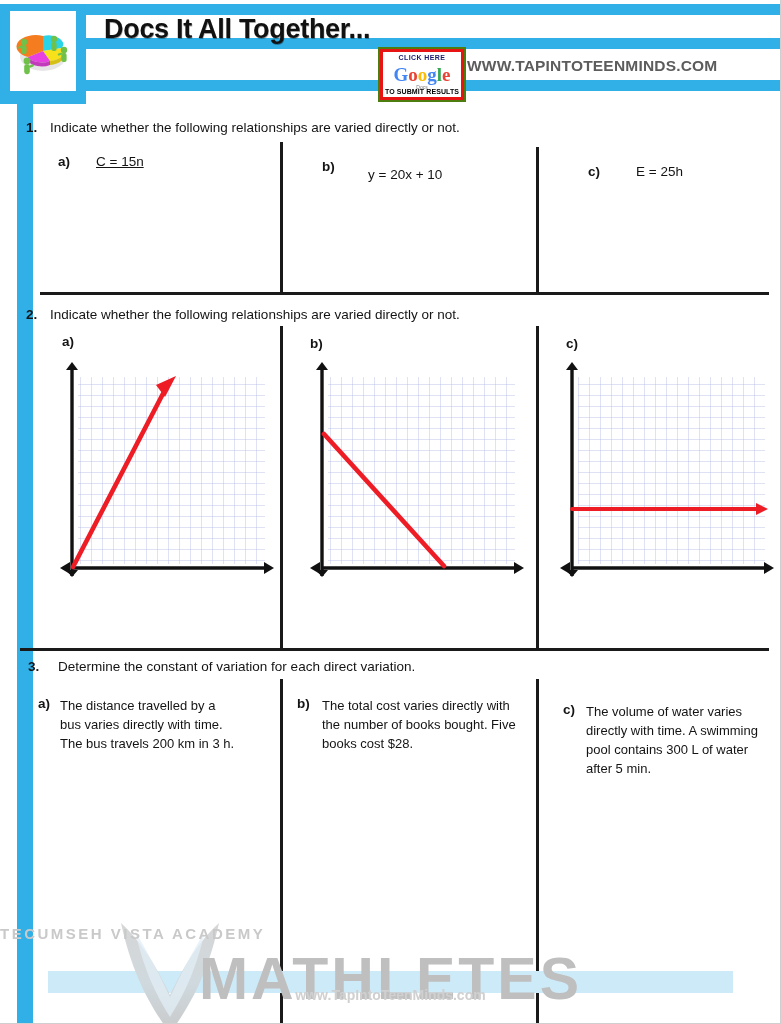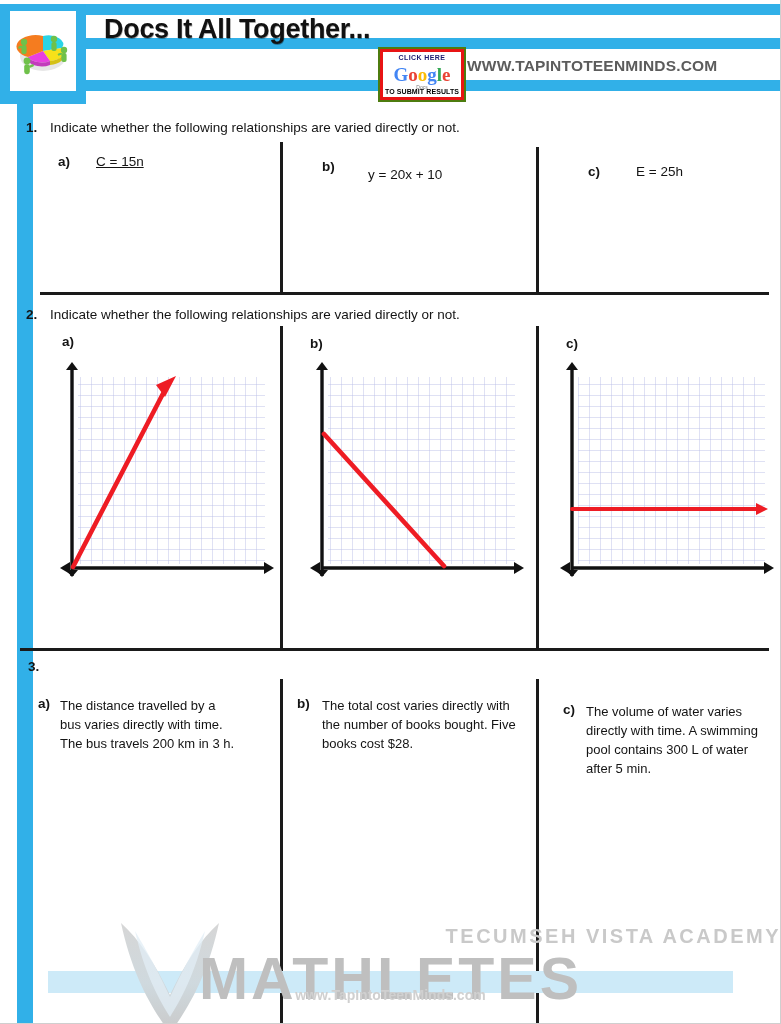--- a/index.html
+++ b/index.html
@@ -147,22 +147,22 @@
   
   .graph { position: absolute; }
   .wm-band {
     position: absolute; left: 48px; top: 971px;
     width: 685px; height: 22px;
     background: #cdeaf8;
   }
   .wm-shield { position: absolute; left: 115px; top: 917px; width: 110px; height: 120px; }
   .wm-acad {
     position: absolute; left: 0; top: 925px; width: 781px;
-    text-align: right;
-    font-size: 20px; font-weight: bold; letter-spacing: 2.5px;
+    text-align: left;
+    font-size: 15px; font-weight: bold; letter-spacing: 2.5px;
     color: #c9c9c9;
   }
   .wm-math {
     position: absolute; left: 0; top: 945px; width: 781px;
     text-align: center;
     font-size: 59px; font-weight: bold; letter-spacing: 3px;
     color: #bfbfbf;
   }
   .wm-url {
     position: absolute; left: 0; top: 987px; width: 781px;
@@ -310,20 +310,21 @@
         <line x1="16" y1="147" x2="204" y2="147" stroke="#ee1c24" stroke-width="4" stroke-linecap="round"></line>
         <polygon points="200,141 212,147 200,153" fill="#ee1c24"></polygon>
       </svg>
     </div>
 
     <div class="vrule" style="left:280px; top:222px; height:324px;"></div>
     <div class="vrule" style="left:536px; top:222px; height:324px;"></div>
     <div class="hrule" style="left:20px;  top:544px; width:749px;"></div>
 
     <div class="qnum" style="left:28px; top:555px;">3.</div>
+    <div class="qtext" style="left:58px; top:555px;">Determine the constant of variation for each direct variation.</div>
 
     <div class="sublabel" style="left:38px;  top:592px;">a)</div>
     <div class="para" style="left:60px;  top:592px; width:178px;">The distance travelled by a bus varies directly with time. The bus travels 200 km in 3 h.</div>
 
     <div class="sublabel" style="left:297px; top:592px;">b)</div>
     <div class="para" style="left:322px; top:592px; width:196px;">The total cost varies directly with the number of books bought.  Five books cost $28.</div>
 
     <div class="sublabel" style="left:563px; top:598px;">c)</div>
     <div class="para" style="left:586px; top:598px; width:175px;">The volume of water varies directly with time. A swimming pool contains 300 L of water after 5 min.</div>
 

